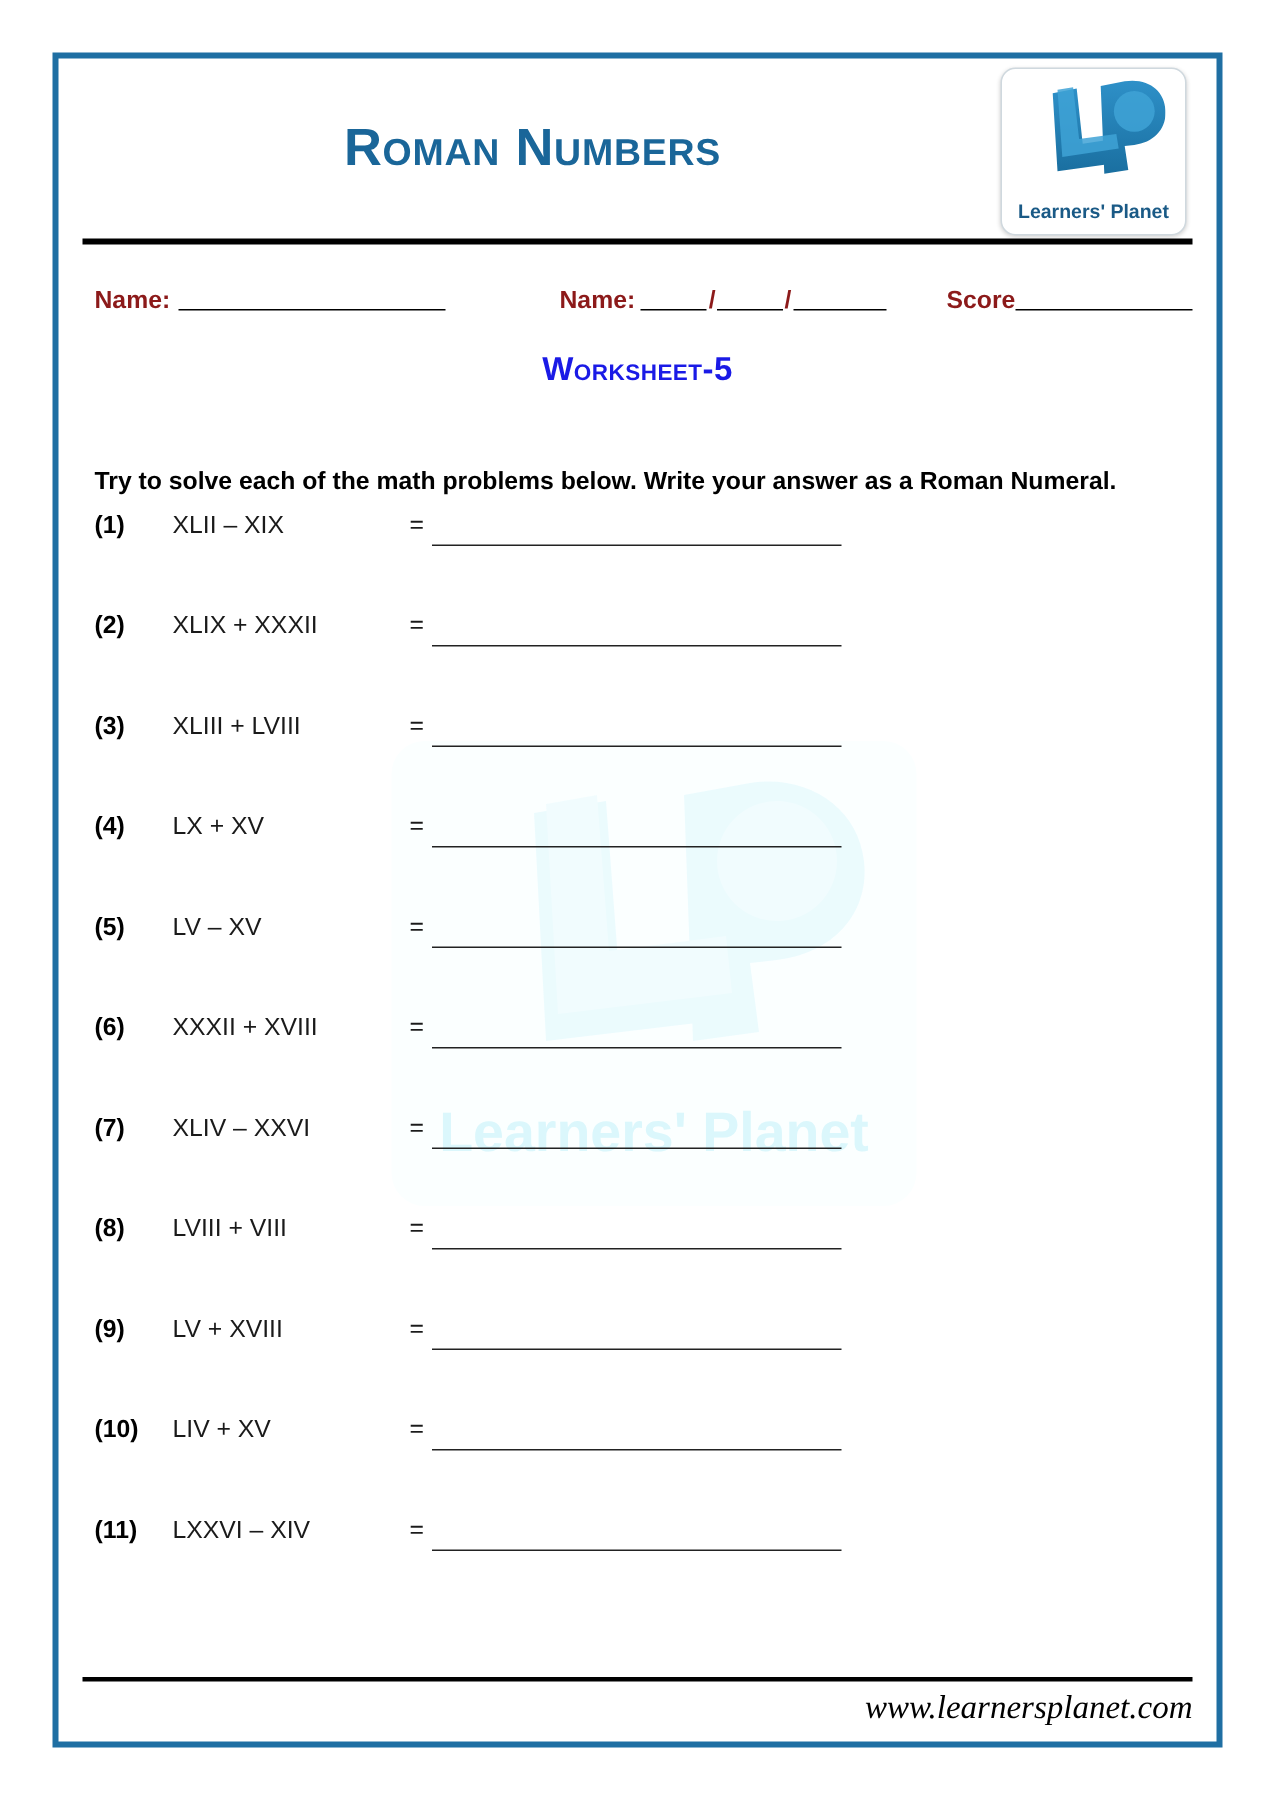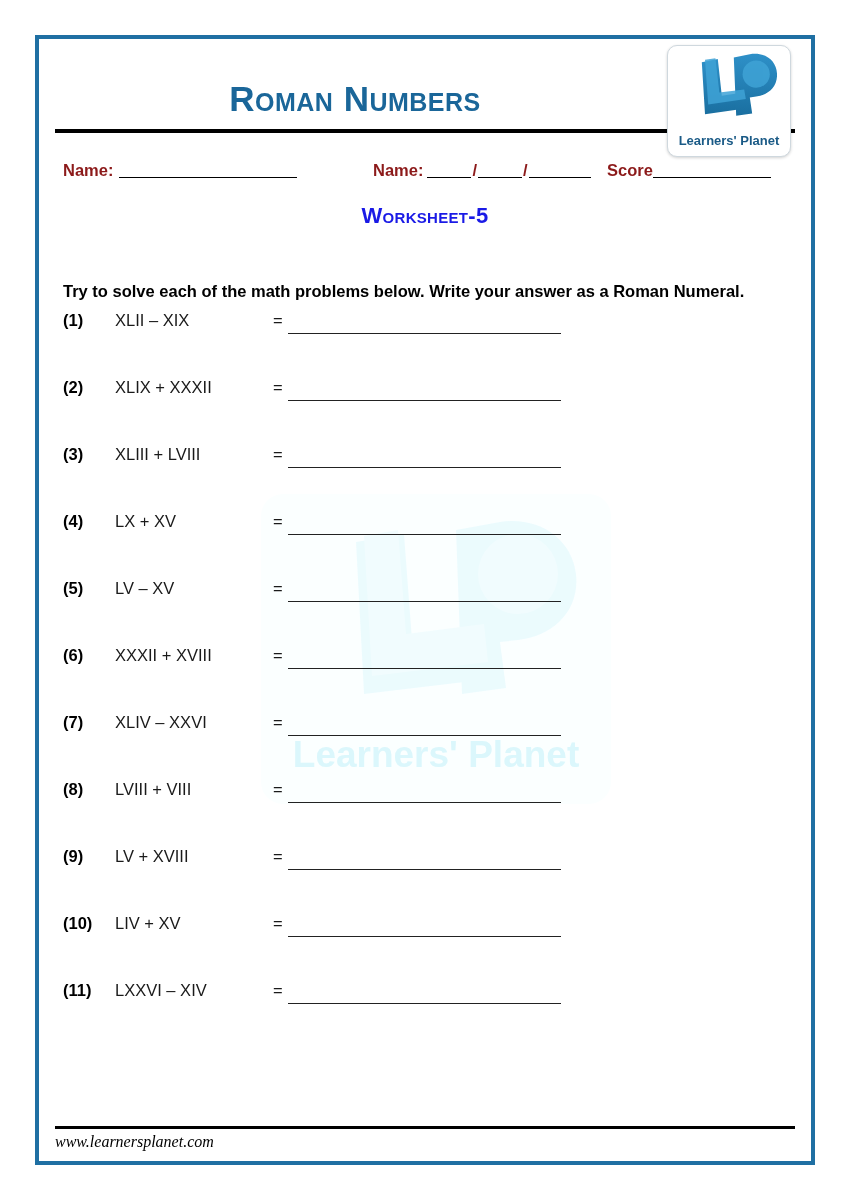--- a/index.html
+++ b/index.html
@@ -29,21 +29,21 @@
   .page-inner {
     position: absolute;
     left: 0; top: 0; right: 0; bottom: 0;
     padding: 0 16px;
     box-sizing: border-box;
   }
 
   
   .header {
     position: relative;
-    height: 90px;
+    height: 120px;
     text-decoration: underline;
   }
   .title {
     position: absolute;
     left: 0;
     right: 140px;
     top: 40px;
     text-align: center;
     color: #1A6699;
     font-size: 35px;
@@ -95,21 +95,21 @@
     position: relative;
     height: 40px;
     margin-top: 28px;
     color: #8C1A1A;
     font-weight: bold;
     font-size: 16.5px;
   }
   .id-item { position: absolute; top: 0; white-space: nowrap; }
   .id-name  { left: 8px; }
   .id-date  { left: 318px; }
-  .id-score { left: 552px; }
+  .id-score { left: 576px; }
   .uline {
     display: inline-block;
     border-bottom: 1.6px solid #000000;
     height: 14px;
     vertical-align: -2px;
   }
   .u-name  { width: 178px; margin-left: 6px; }
   .u-d1    { width: 44px; margin-left: 4px; }
   .u-d2    { width: 44px; }
   .u-d3    { width: 62px; }
@@ -223,23 +223,23 @@
     margin-bottom: 4px;
   }
   .page-num {
     text-align: right;
     font-size: 13.5px;
     font-weight: bold;
     color: #000000;
     padding-right: 2px;
   }
   .site {
-    text-align: left;
+    text-align: right;
     font-style: italic;
-    font-size: 16px;
+    font-size: 22px;
     color: #000000;
     margin-top: 4px;
     font-family: "Liberation Serif", serif;
   }
 </style>
 </head>
 <body>
 
 <div class="page-border">
   <div class="page-inner">

